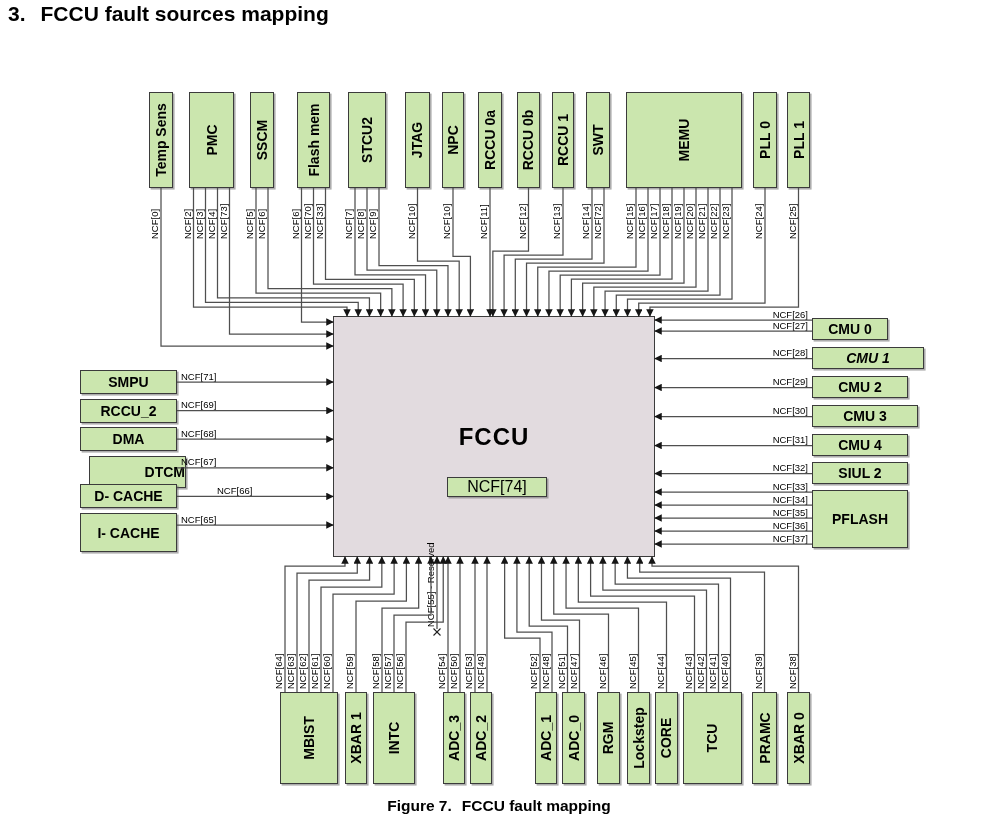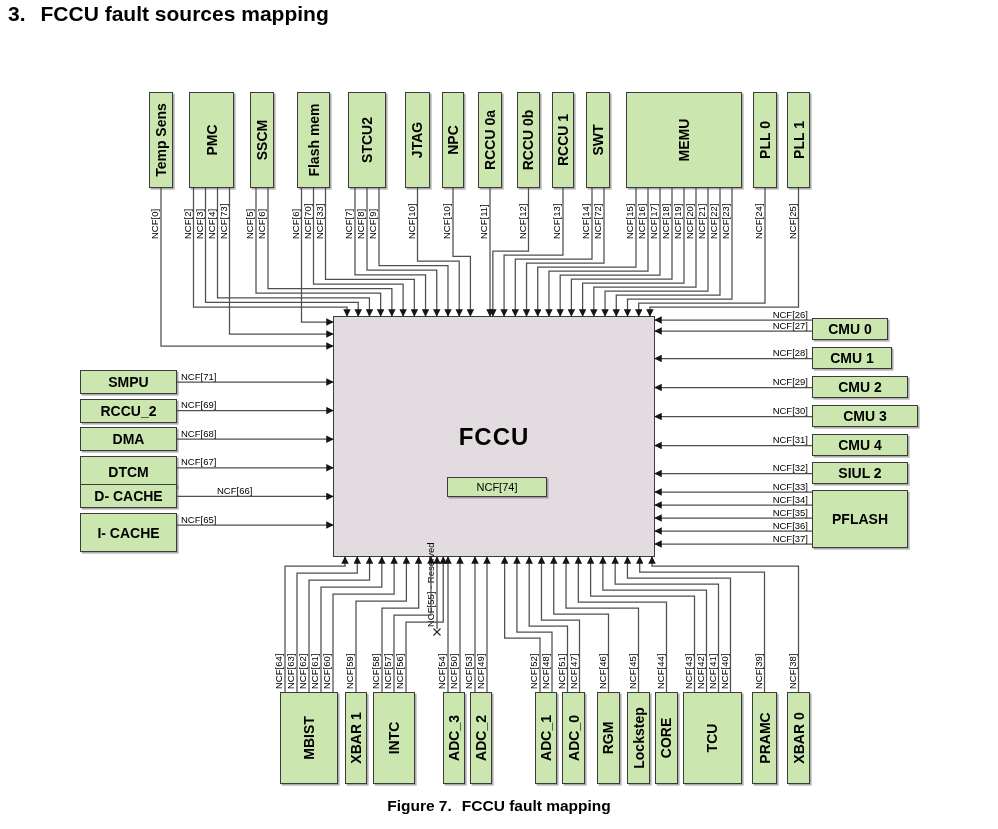--- a/index.html
+++ b/index.html
@@ -20,21 +20,21 @@
   .block.vert .lbl{transform:rotate(-90deg);}
   .pinlabel{position:absolute;font-size:9.5px;line-height:11px;white-space:nowrap;}
   .pinlabel.rot{transform:rotate(-90deg);transform-origin:0 0;}
   .pinlabel.right{text-align:right;width:108px;}
   .fccu{position:absolute;left:333px;top:316px;width:322px;height:241px;background:var(--fccu);
         border:1.6px solid var(--outline);box-sizing:border-box;}
   .fccu .fccu-label{position:absolute;left:0;right:0;top:106px;text-align:center;
         font-size:24px;font-weight:bold;letter-spacing:1px;}
   .fccu .ncf74{position:absolute;left:113px;top:160px;width:100px;height:20px;background:var(--green);
         border:1.3px solid var(--outline);box-shadow:1.5px 1.5px 0 rgba(105,105,105,.55);
-        display:flex;align-items:center;justify-content:center;font-size:11px;box-sizing:border-box;}
+        display:flex;align-items:center;justify-content:center;font-size:16px;box-sizing:border-box;}
   .caption{position:absolute;left:0;top:797px;width:998px;text-align:center;
         font-size:15.5px;font-weight:bold;}
   .caption .cap-label{margin-right:10px;}
   #wires{position:absolute;left:0;top:0;pointer-events:none;}
   #wires polyline{fill:none;stroke:var(--wire);stroke-width:1.25;}
   #wires line{stroke:#222;stroke-width:1.1;}
 </style>
 </head>
 <body>
 
@@ -128,38 +128,38 @@
       </div>
       <div class="pinlabel" style="left: 181px; top: 370.5px;">NCF[71]</div>
       <div class="block" style="left: 80px; top: 398.6px; width: 97px; height: 24px;">
         <span class="lbl">RCCU_2</span>
       </div>
       <div class="pinlabel" style="left: 181px; top: 399.1px;">NCF[69]</div>
       <div class="block" style="left: 80px; top: 427.2px; width: 97px; height: 24px;">
         <span class="lbl">DMA</span>
       </div>
       <div class="pinlabel" style="left: 181px; top: 427.7px;">NCF[68]</div>
-      <div class="block" style="left: 80px; top: 455.8px; width: 97px; height: 32px;">
+      <div class="block" style="left: 89px; top: 455.8px; width: 97px; height: 32px; justify-content: flex-end;">
         <span class="lbl">DTCM</span>
       </div>
       <div class="pinlabel" style="left: 181px; top: 456.3px;">NCF[67]</div>
       <div class="block" style="left: 80px; top: 484.4px; width: 97px; height: 24px;">
         <span class="lbl">D- CACHE</span>
       </div>
       <div class="pinlabel" style="left: 181px; top: 484.9px; padding-left: 36px;">NCF[66]</div>
       <div class="block" style="left: 80px; top: 513px; width: 97px; height: 39px; justify-content: center;">
         <span class="lbl">I- CACHE</span>
       </div>
       <div class="pinlabel" style="left: 181px; top: 513.5px;">NCF[65]</div>
       <div class="block" style="left: 812px; top: 318px; width: 76px; height: 22px;">
         <span class="lbl">CMU 0</span>
       </div>
       <div class="pinlabel right" style="left: 700px; top: 308.5px;">NCF[26]</div>
       <div class="pinlabel right" style="left: 700px; top: 319.5px;">NCF[27]</div>
-      <div class="block" style="left: 812px; top: 347px; width: 80px; height: 22px;">
+      <div class="block" style="left: 812px; top: 347px; width: 112px; height: 22px; font-style: italic;">
         <span class="lbl">CMU 1</span>
       </div>
       <div class="pinlabel right" style="left: 700px; top: 347px;">NCF[28]</div>
       <div class="block" style="left: 812px; top: 376px; width: 96px; height: 22px;">
         <span class="lbl">CMU 2</span>
       </div>
       <div class="pinlabel right" style="left: 700px; top: 376px;">NCF[29]</div>
       <div class="block" style="left: 812px; top: 405px; width: 106px; height: 22px;">
         <span class="lbl">CMU 3</span>
       </div>

